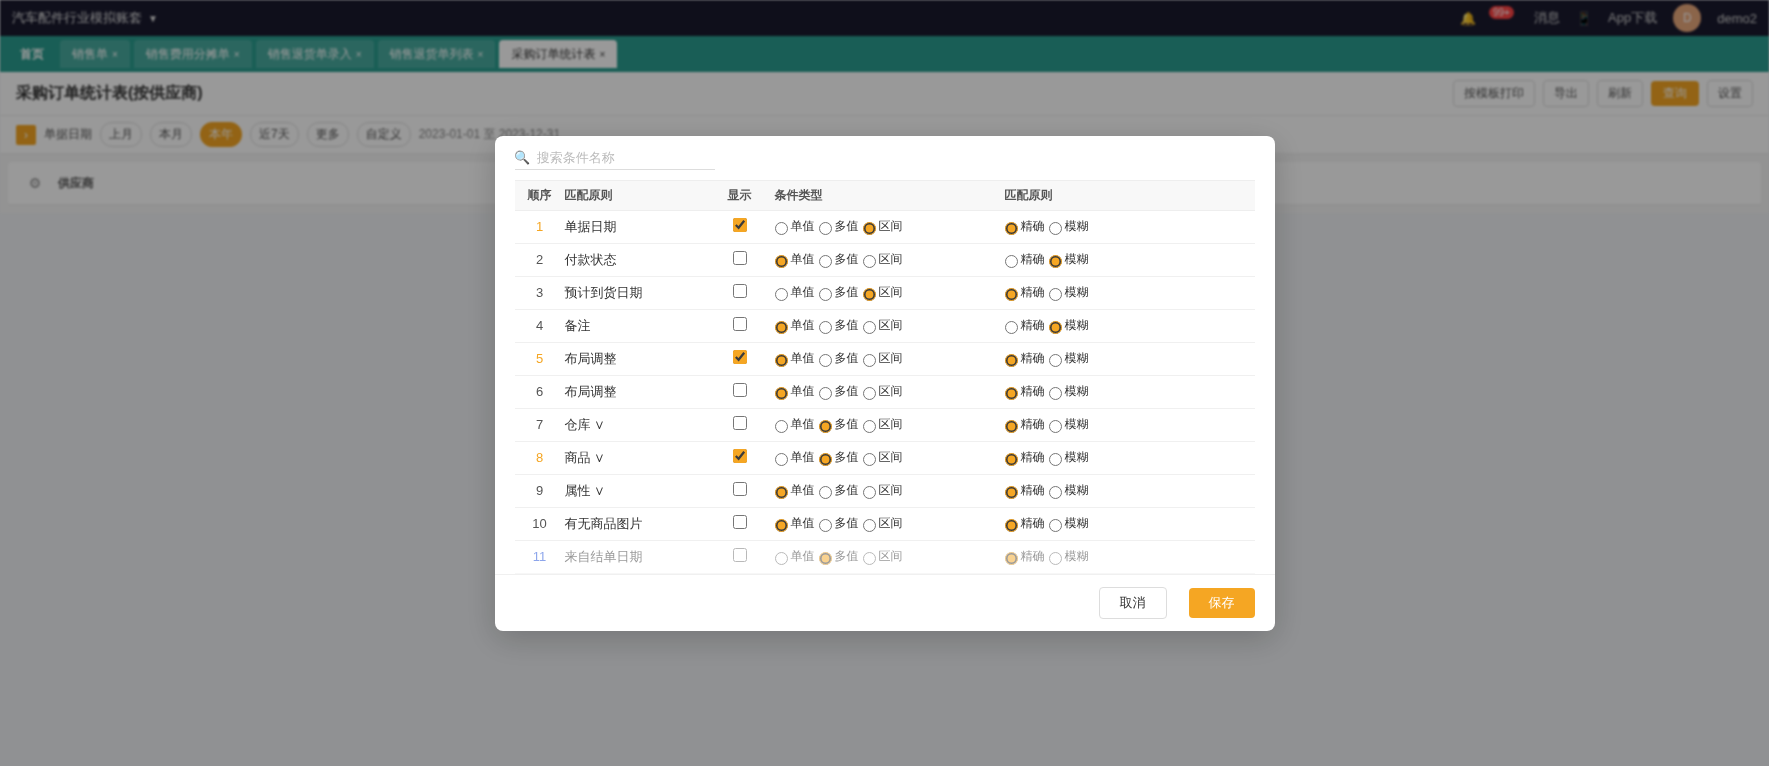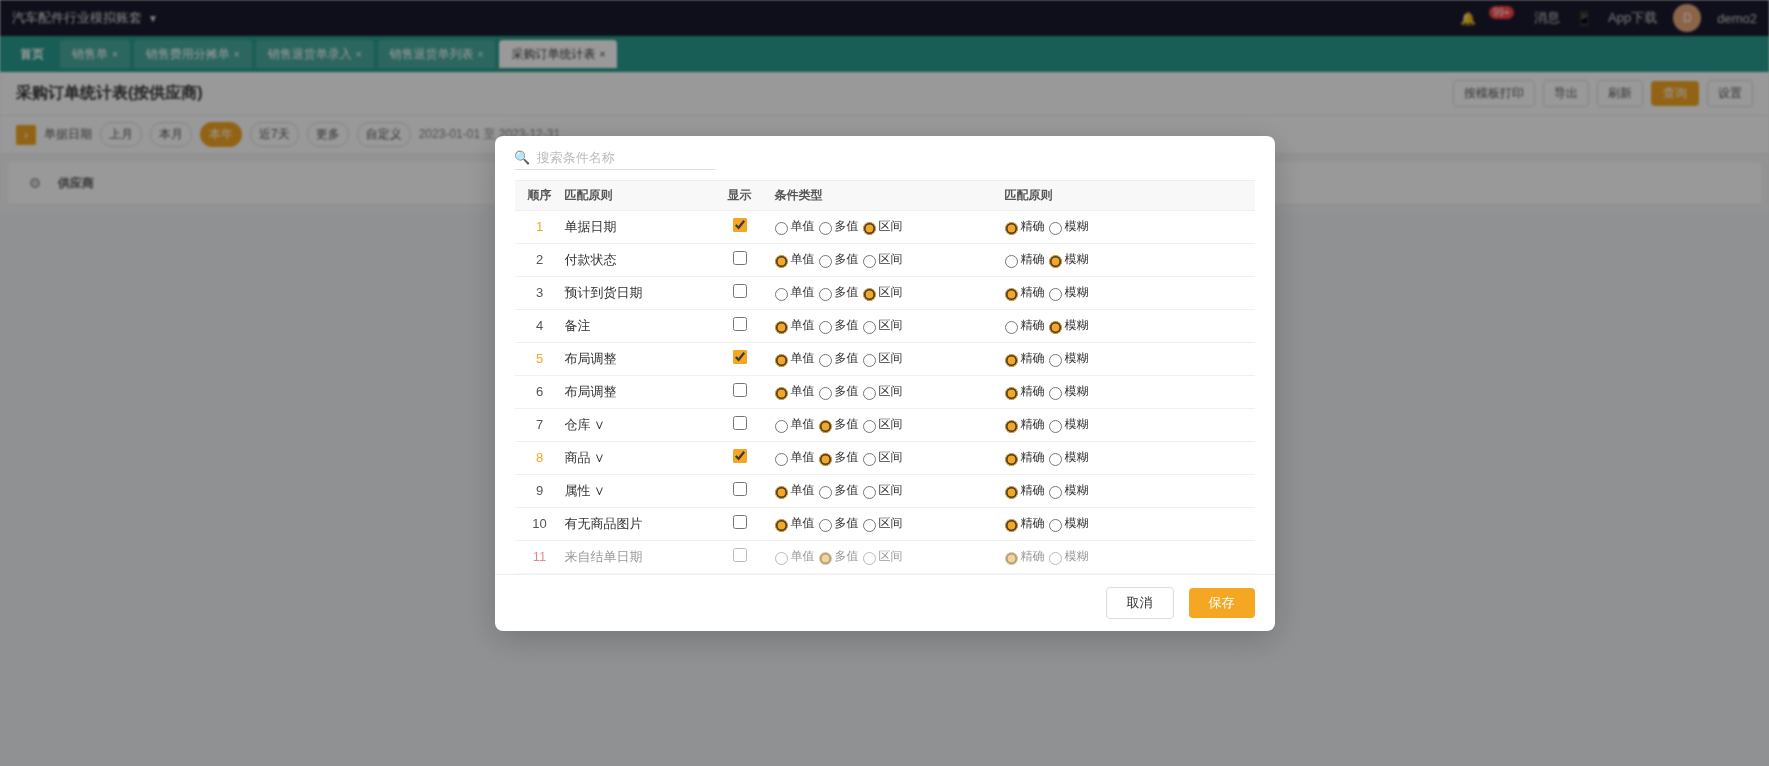--- a/index.html
+++ b/index.html
@@ -256,21 +256,21 @@
     .dialog-table::-webkit-scrollbar { width: 6px; }
     .dialog-table::-webkit-scrollbar-track { background: #f1f1f1; }
     .dialog-table::-webkit-scrollbar-thumb { background: #ccc; border-radius: 3px; }
 
     
     .dialog-footer {
       display: flex;
       align-items: center;
       justify-content: flex-end;
       padding: 12px 20px;
-      gap: 15px;
+      gap: 22px;
       border-top: 1px solid #f0f0f0;
     }
     .btn-cancel {
       padding: 6px 20px;
       border: 1px solid #ddd;
       background: white;
       border-radius: 4px;
       cursor: pointer;
       font-size: 13px;
       color: #333;
@@ -542,21 +542,21 @@
             <label class="radio-option"><input type="radio" name="type10" style=""> 多值</label>
             <label class="radio-option"><input type="radio" name="type10" style=""> 区间</label>
           </div>
           <div class="col-match">
             <label class="radio-option"><input type="radio" name="match10" checked="" style=""> 精确</label>
             <label class="radio-option"><input type="radio" name="match10" style=""> 模糊</label>
           </div>
         </div>
 
         <div class="dt-row partially-visible">
-          <div class="col-order" style="color:#b91c1c;">11</div>
+          <div class="col-order" style="color:#1d4ed8;">11</div>
           <div class="col-name">来自结单日期</div>
           <div class="col-show"><input type="checkbox" style=""></div>
           <div class="col-type">
             <label class="radio-option"><input type="radio" name="type11" style=""> 单值</label>
             <label class="radio-option"><input type="radio" name="type11" checked="" style=""> 多值</label>
             <label class="radio-option"><input type="radio" name="type11" style=""> 区间</label>
           </div>
           <div class="col-match">
             <label class="radio-option"><input type="radio" name="match11" checked="" style=""> 精确</label>
             <label class="radio-option"><input type="radio" name="match11" style=""> 模糊</label>

